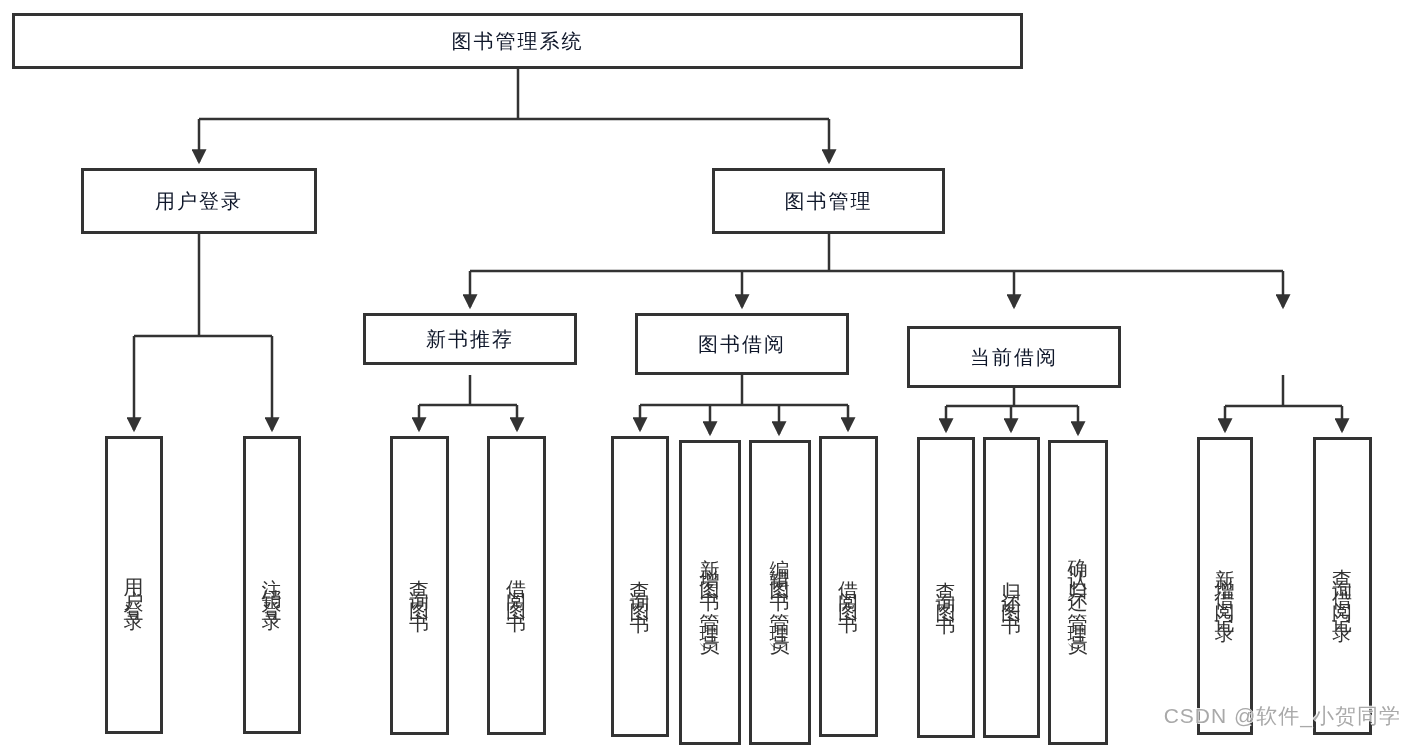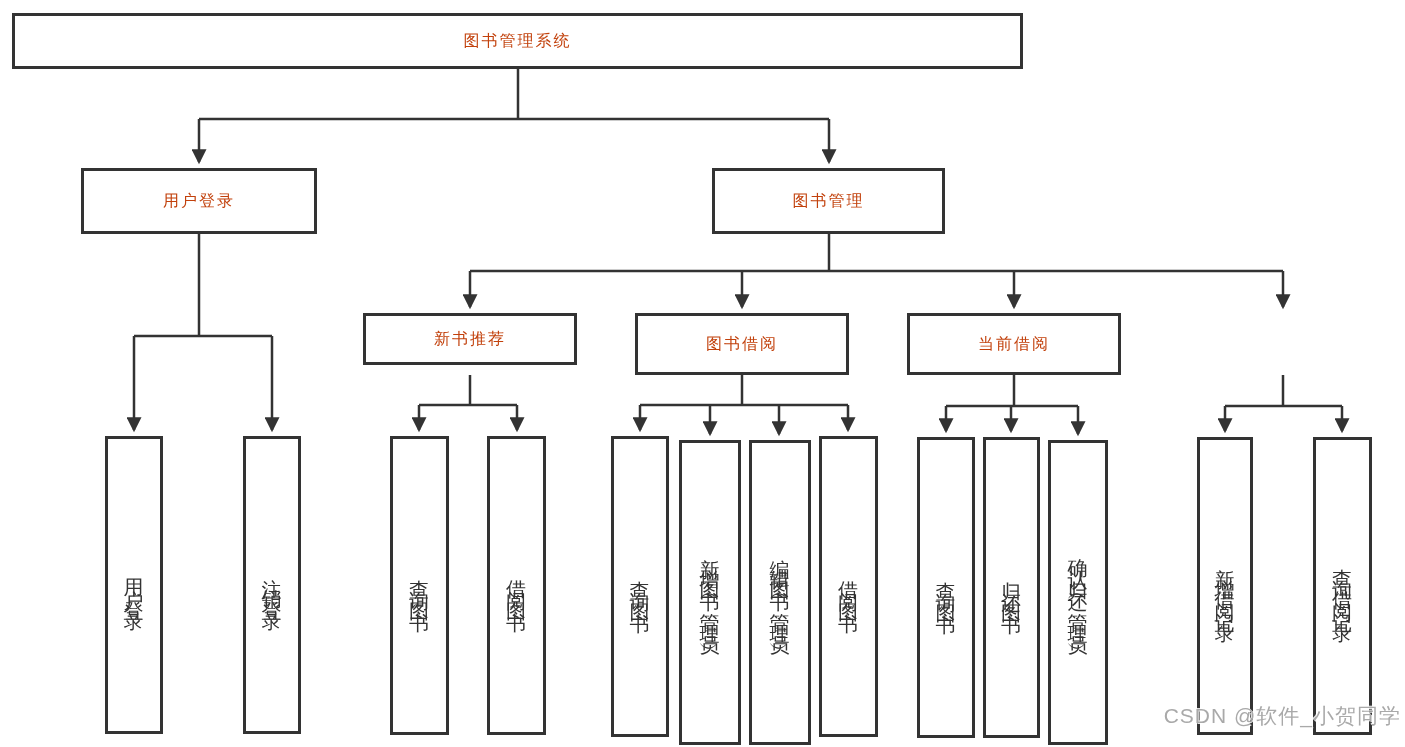--- a/index.html
+++ b/index.html
@@ -22,23 +22,23 @@
     z-index: 1;
   }
   .hbox {
     position: absolute;
     box-sizing: border-box;
     background: #ffffff;
     border: 3px solid #333333;
     display: flex;
     align-items: center;
     justify-content: center;
-    font-size: 16px;
+    font-size: 20px;
     letter-spacing: 2px;
-    color: #c2410c;
+    color: #0f172a;
     z-index: 2;
   }
   .leaf {
     position: absolute;
     box-sizing: border-box;
     background: #ffffff;
     border: 3px solid #333333;
     display: flex;
     align-items: center;
     justify-content: center;
@@ -129,21 +129,21 @@
   <div class="hbox" style="left:712px; top:168px; width:233px; height:66px;">
     <span>图书管理</span>
   </div>
 
   <div class="hbox" style="left:363px; top:313px; width:214px; height:52px;">
     <span>新书推荐</span>
   </div>
   <div class="hbox" style="left:635px; top:313px; width:214px; height:62px;">
     <span>图书借阅</span>
   </div>
-  <div class="hbox" style="left:907px; top:313px; width:214px; height:62px;">
+  <div class="hbox" style="left:907px; top:326px; width:214px; height:62px;">
     <span>当前借阅</span>
   </div>
 
   <div class="leaf" style="left:105px; top:436px; width:58px; height:298px;">
     <span>用户登录</span>
   </div>
   <div class="leaf" style="left:243px; top:436px; width:58px; height:298px;">
     <span>注销登录</span>
   </div>
 

